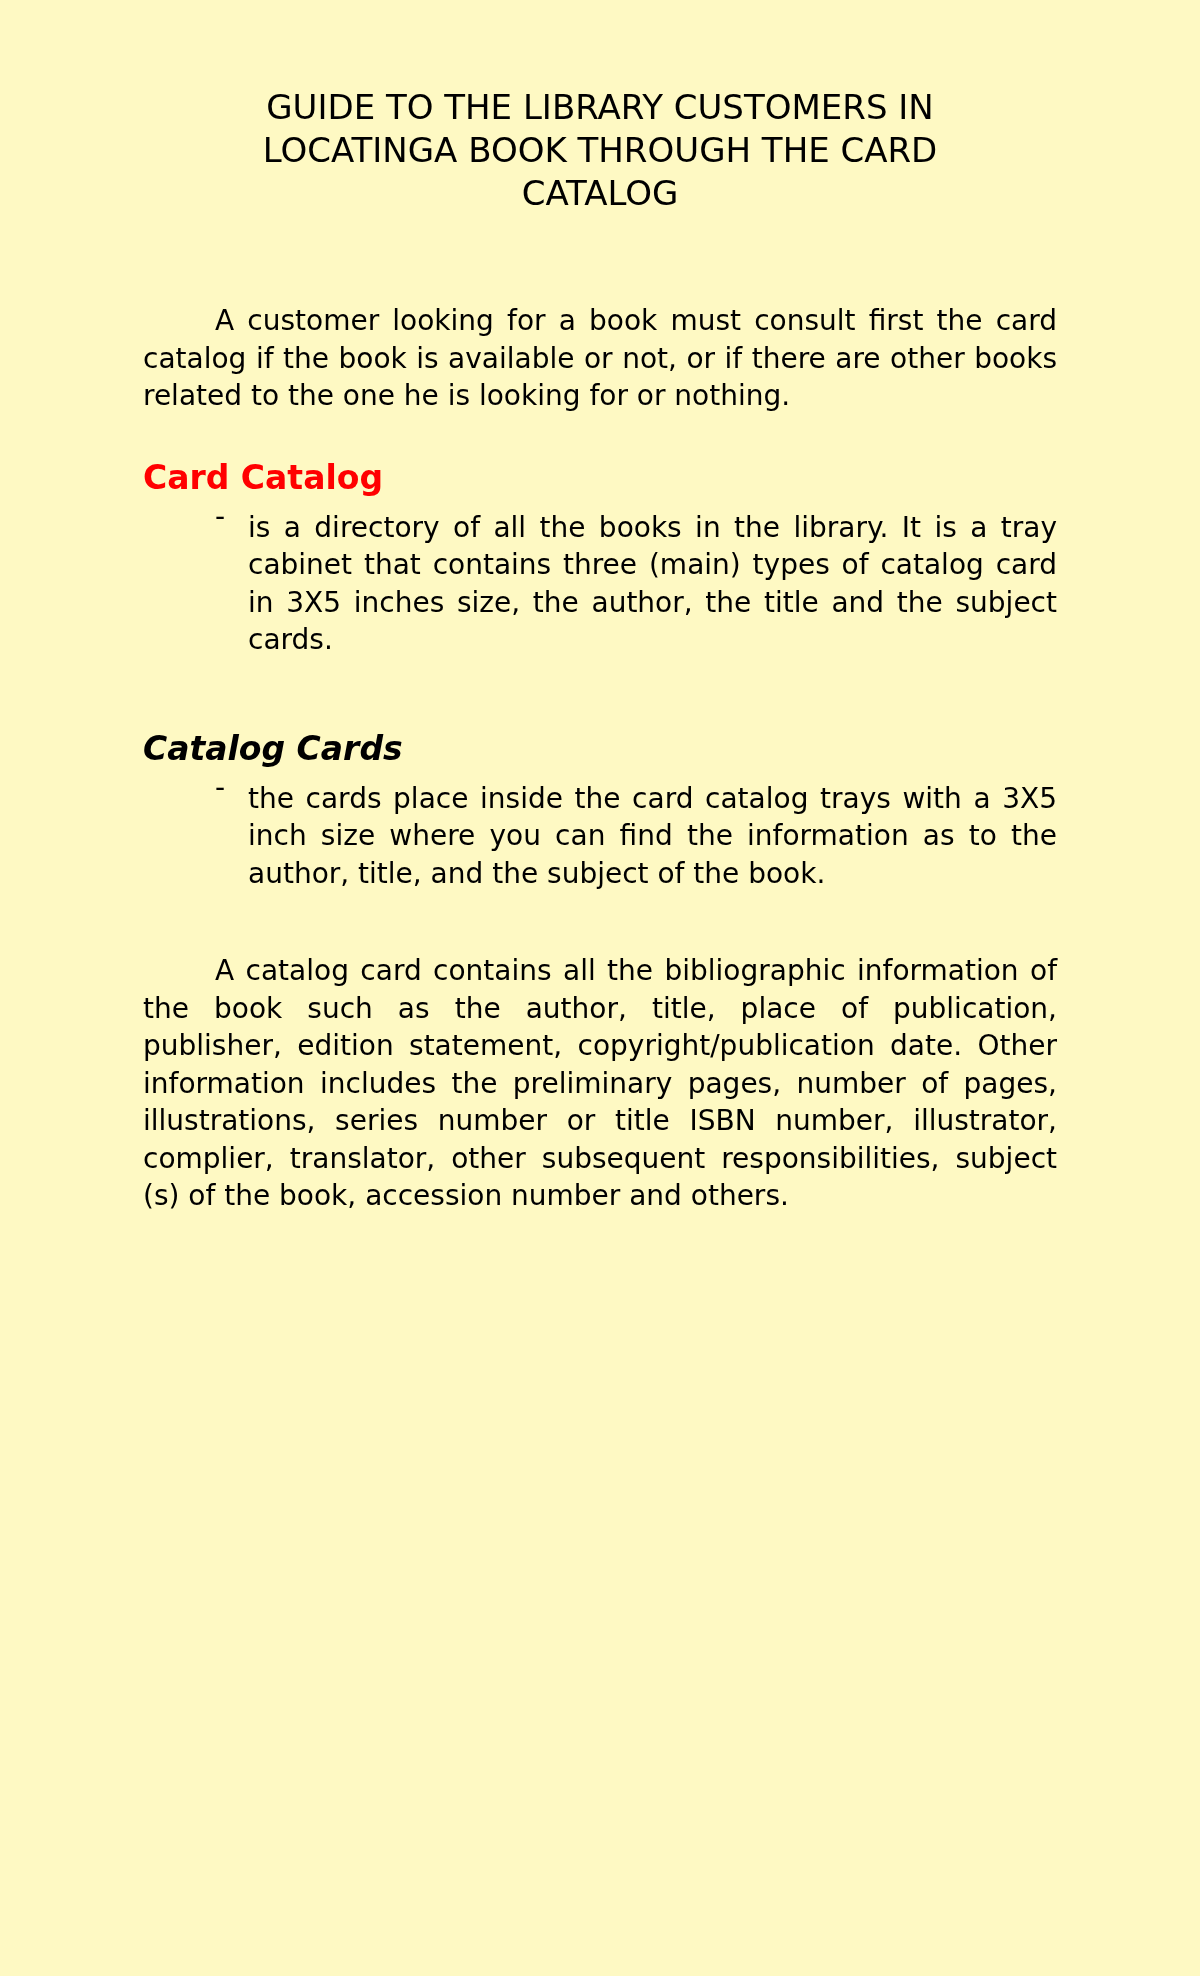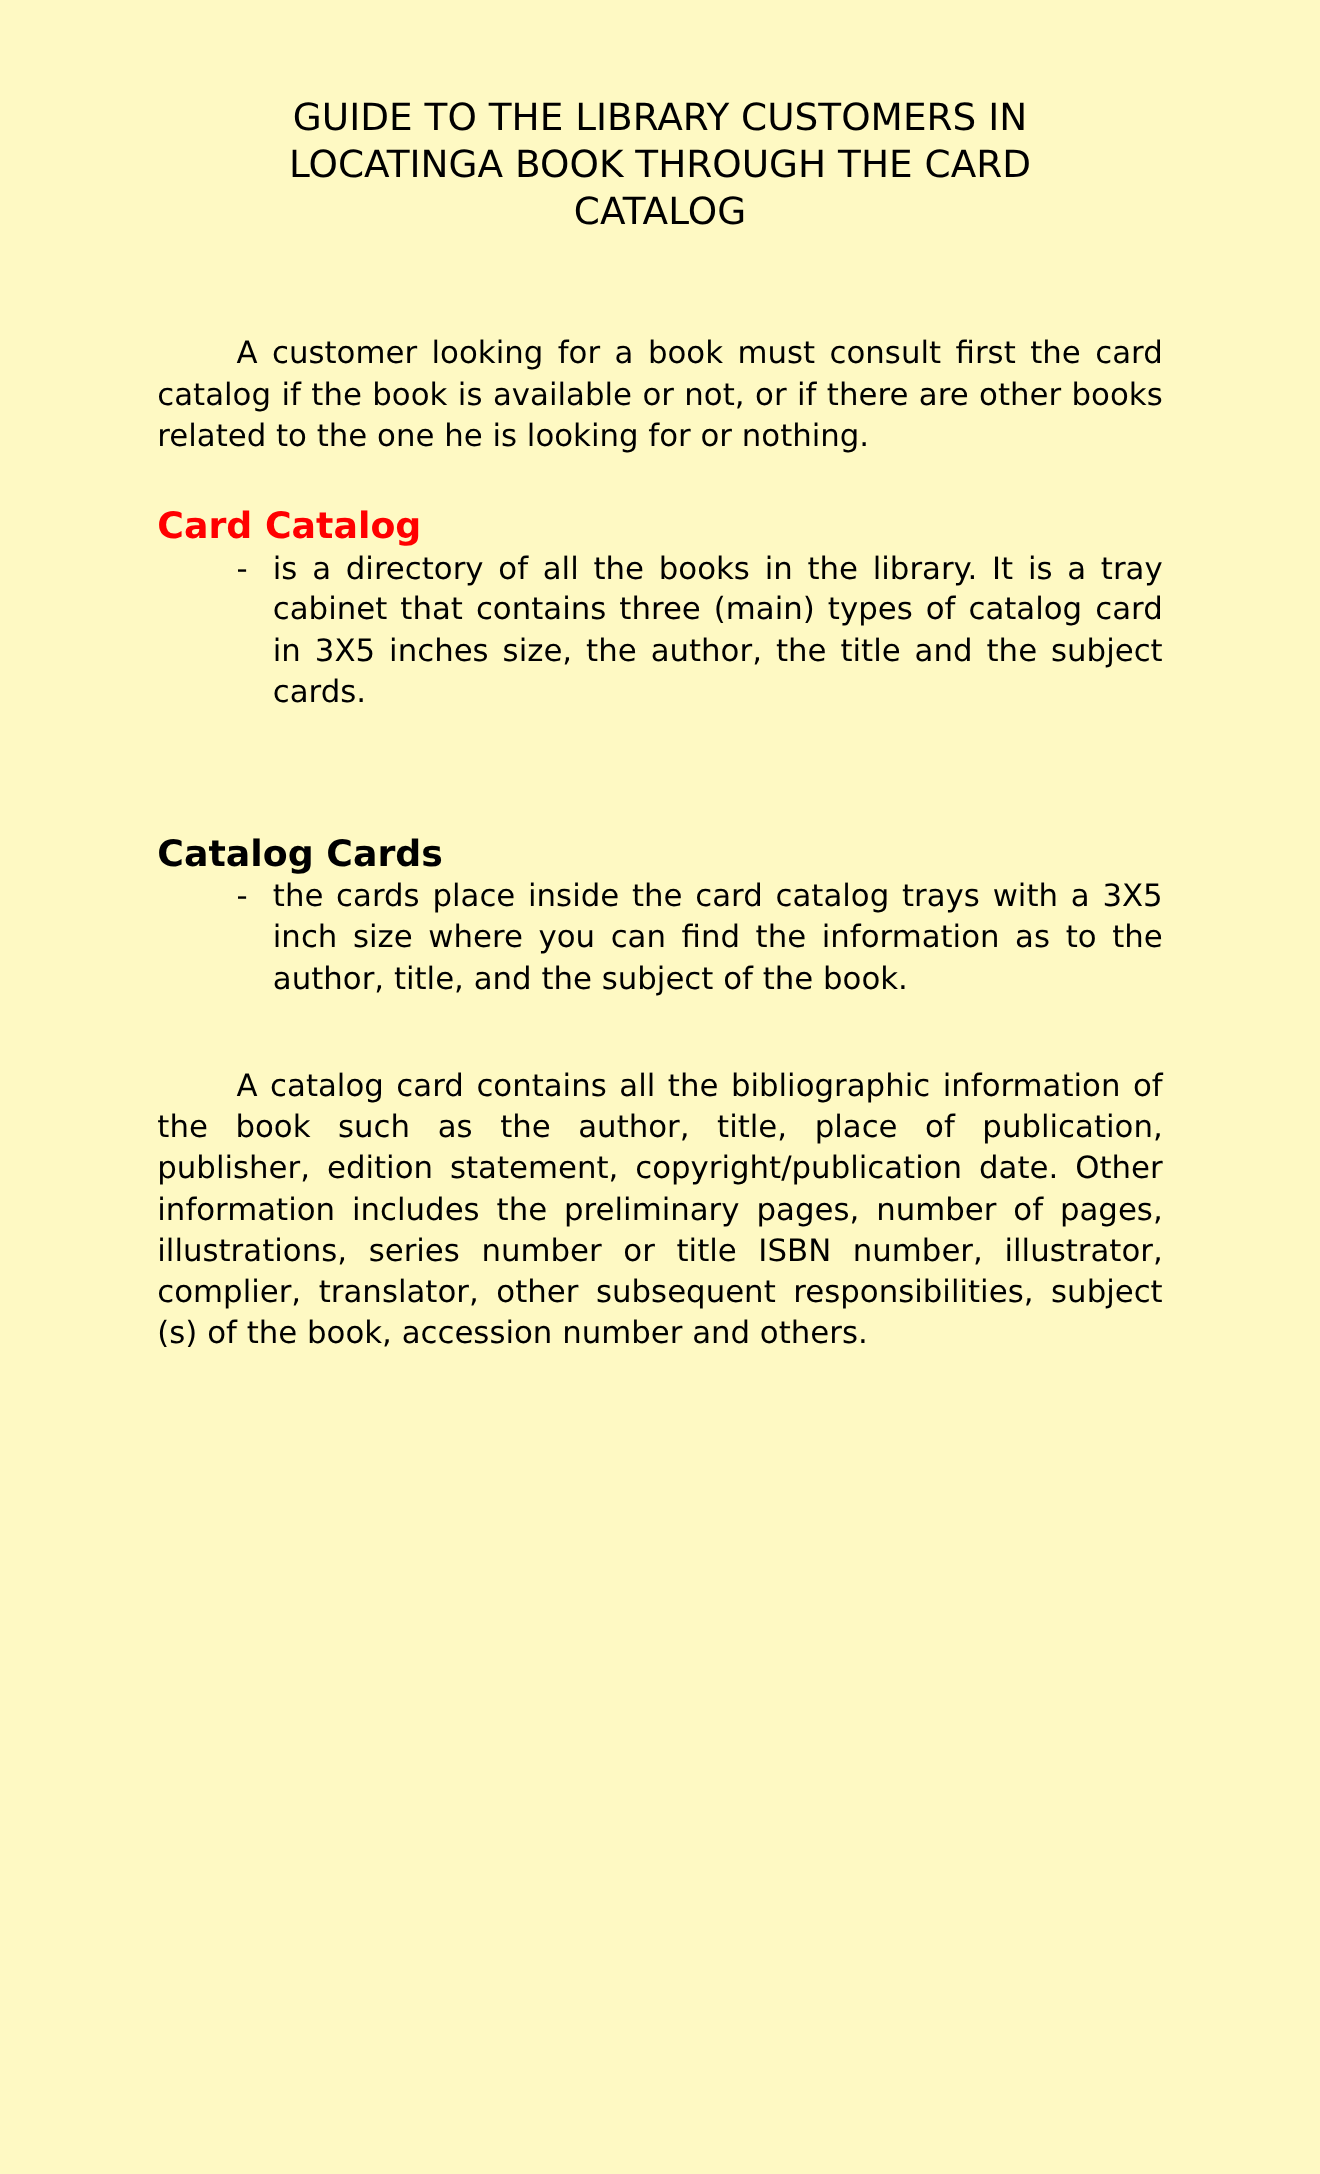--- a/index.html
+++ b/index.html
@@ -31,31 +31,32 @@
   .para.indent { text-indent: 72px; }
   .para.intro { margin-top: 87px; }
   .para.closing { margin-top: 60px; }
   .section-heading {
     margin: 0;
     font-weight: 700;
     font-size: 33px;
     line-height: 40px;
   }
   .section-heading.first { margin-top: 43px; }
-  .section-heading.second { margin-top: 108px; }
+  .section-heading.second { margin-top: 70px; font-style: italic; }
   .bullet {
     display: flex;
     margin-left: 72px;
   }
   .bullet .marker {
     flex: 0 0 33px;
   }
   .bullet .btext {
     flex: 1;
     text-align: justify;
+    margin-top: 11px;
   }
 </style>
 </head>
 <body>
 
 <div class="page">
 
   <h1 class="doc-title">
     <span class="title-line">GUIDE TO THE LIBRARY CUSTOMERS IN</span>
     <span class="title-line">LOCATINGA BOOK THROUGH THE CARD</span>

